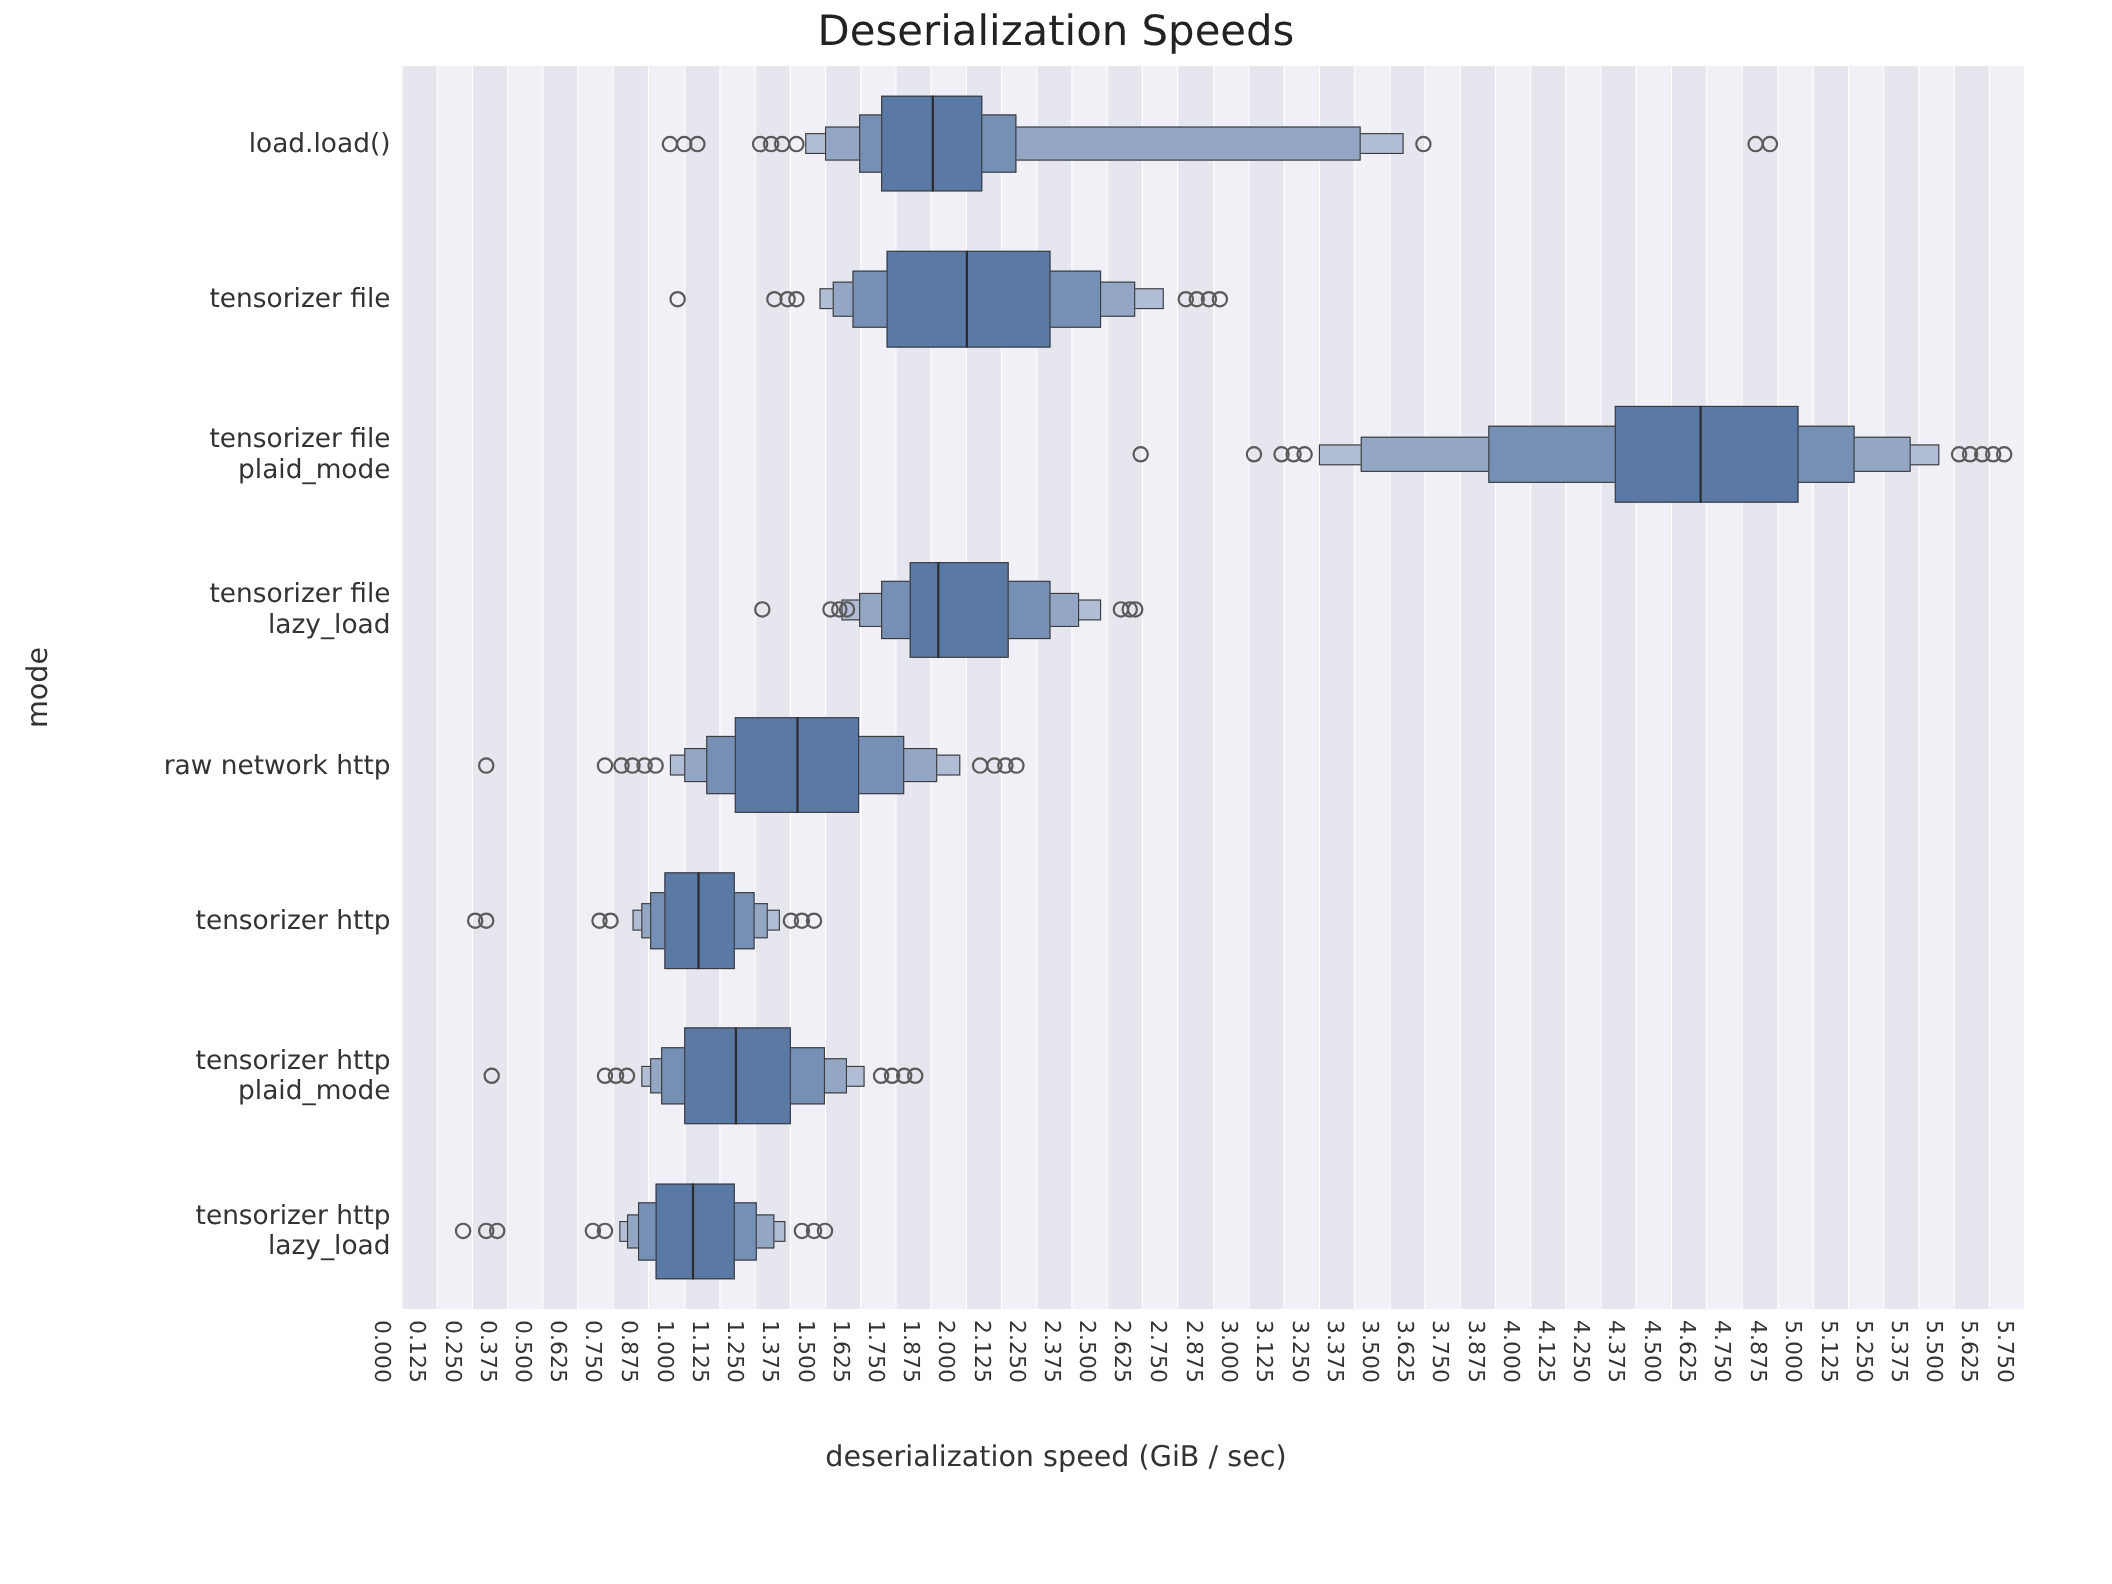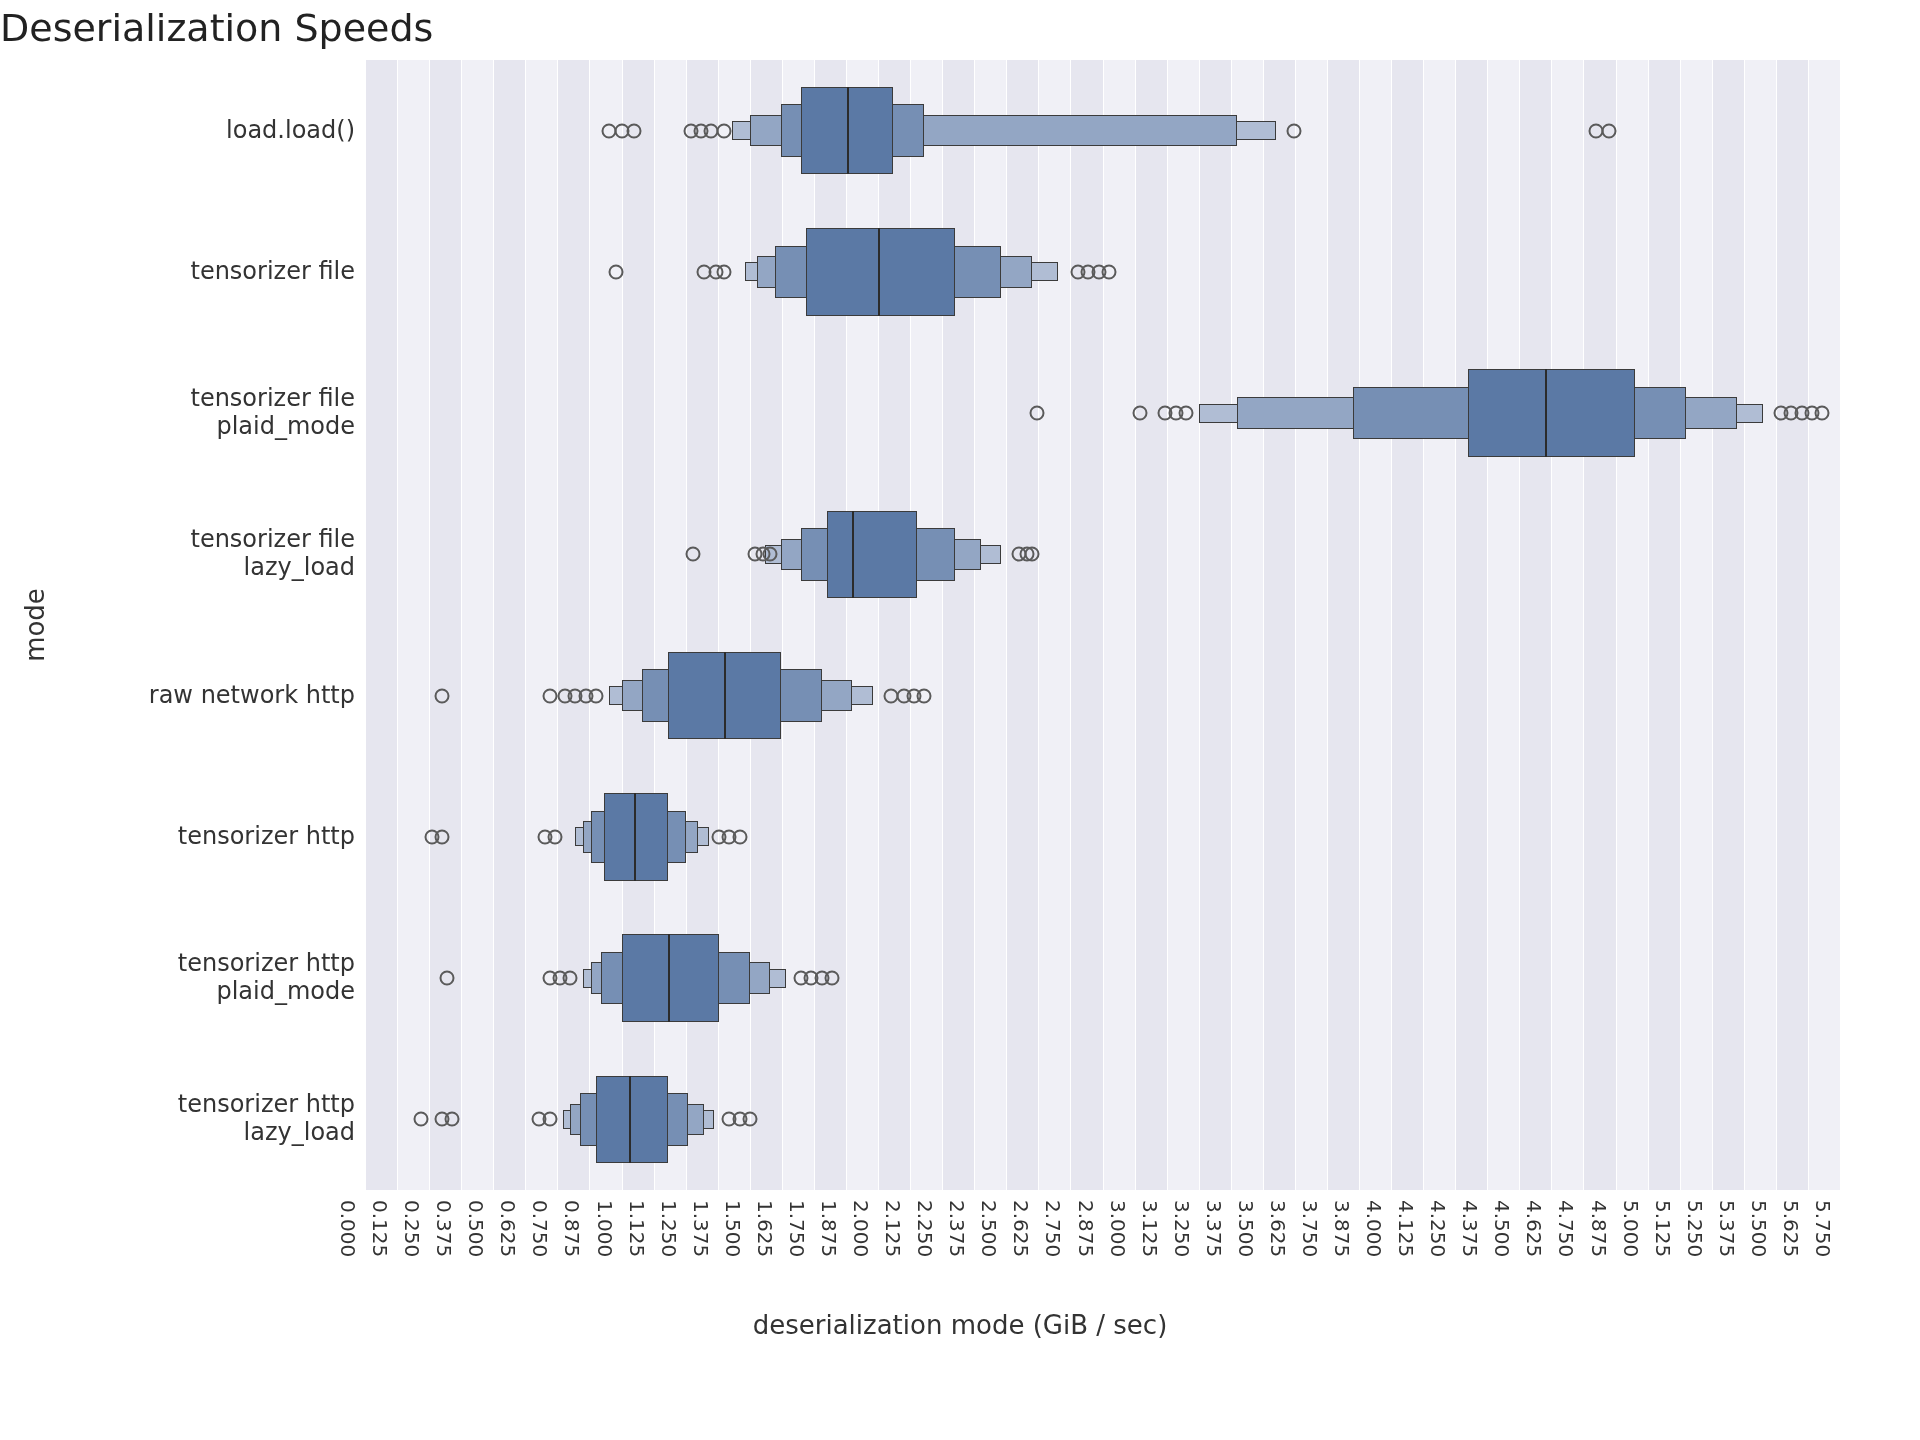--- a/index.html
+++ b/index.html
@@ -15,21 +15,21 @@
     position: absolute;
     left: 0; top: 0;
     width: 1920px;
     height: 1440px;
   }
   .title {
     position: absolute;
     top: 6px;
     left: 0;
     width: 100%;
-    text-align: left;
+    text-align: center;
     font-size: 38px;
     color: #222;
   }
   .plot-area {
     position: absolute;
     left: 365px;   
     top: 60px;
     width: 1475px; 
     height: 1130px;
     background: #e6e6ef; 
@@ -396,14 +396,14 @@
       <div class="xtick" style="left: 1615.54px;">4.875</div>
       <div class="xtick" style="left: 1647.61px;">5.000</div>
       <div class="xtick" style="left: 1679.67px;">5.125</div>
       <div class="xtick" style="left: 1711.74px;">5.250</div>
       <div class="xtick" style="left: 1743.8px;">5.375</div>
       <div class="xtick" style="left: 1775.87px;">5.500</div>
       <div class="xtick" style="left: 1807.93px;">5.625</div>
       <div class="xtick" style="left: 1840px;">5.750</div>
     </div>
 
-  <div class="xlabel">deserialization mode (GiB / sec)</div>
+  <div class="xlabel">deserialization speed (GiB / sec)</div>
 </div>
 
 </body></html>

